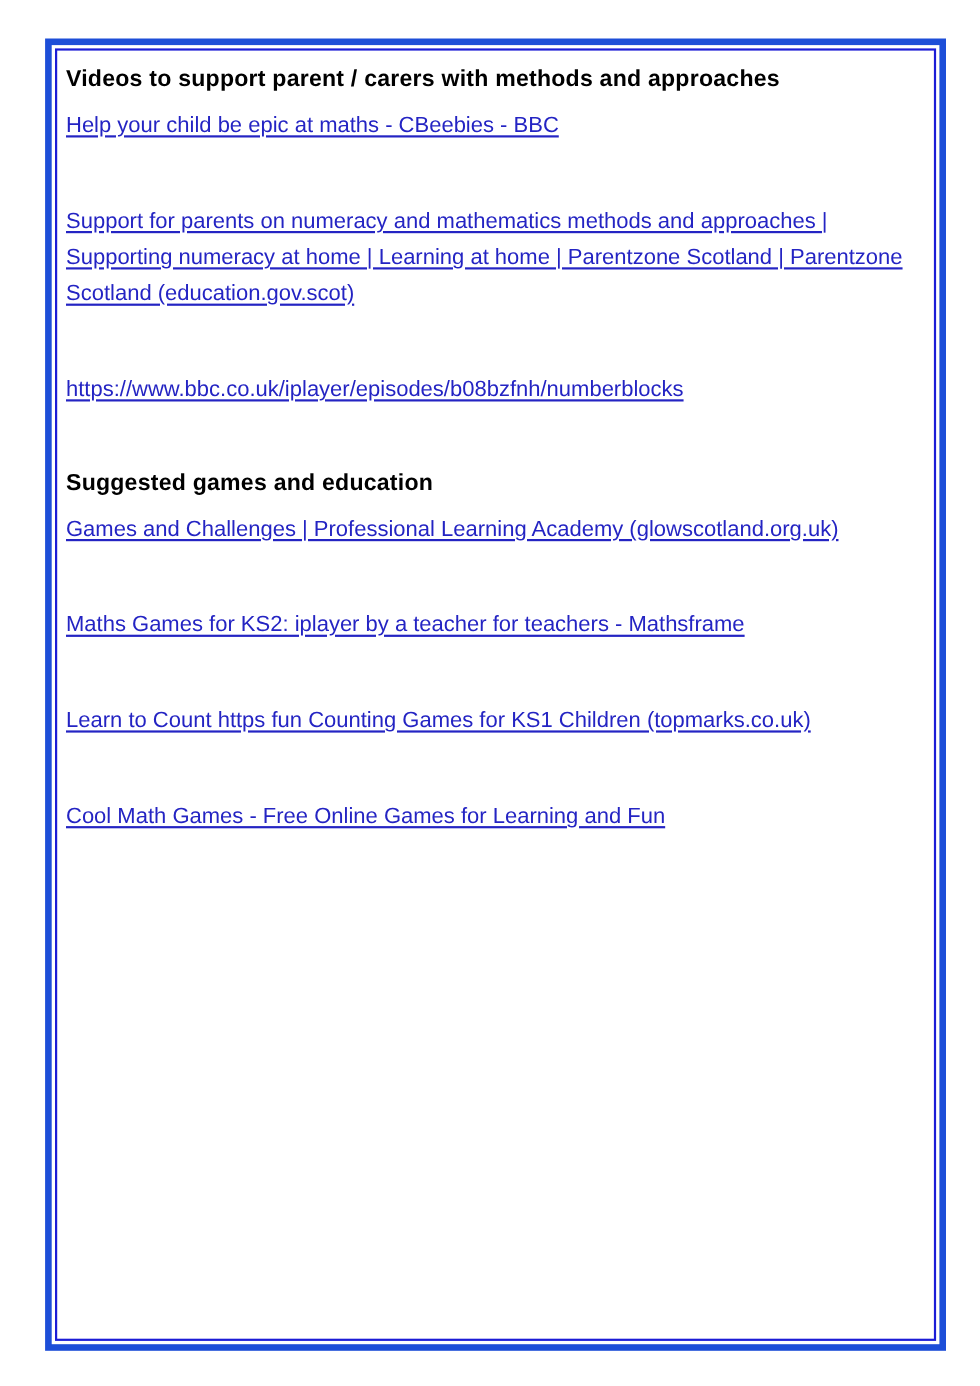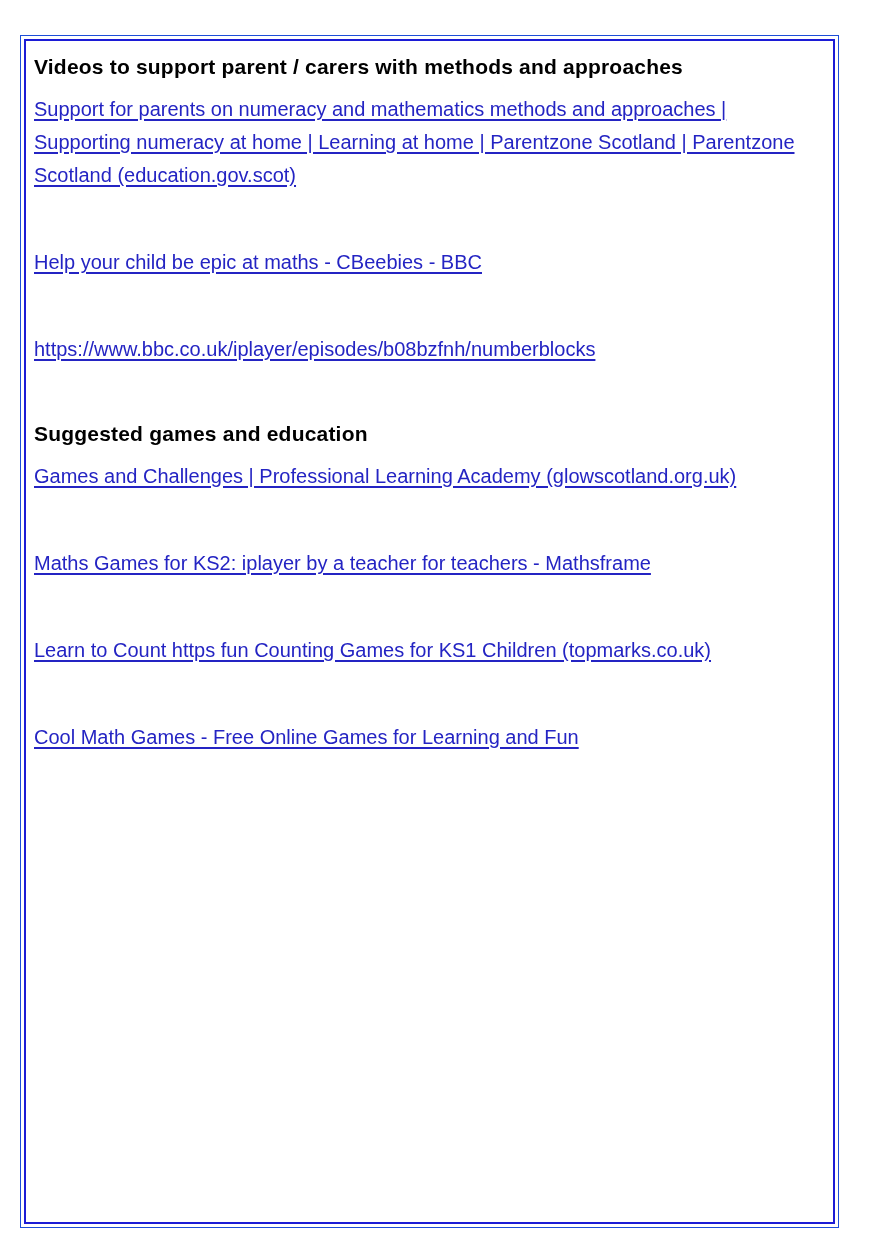--- a/index.html
+++ b/index.html
@@ -9,26 +9,26 @@
   }
   body {
     width: 891px;
     height: 1260px;
     position: relative;
     font-family: "Liberation Sans", sans-serif;
     -webkit-font-smoothing: antialiased;
   }
   .outer-border {
     position: absolute;
-    left: 20px;
+    left: 41px;
     top: 35px;
     width: 819px;
     height: 1193px;
     box-sizing: border-box;
-    border: 1px solid #1d4ed8;
+    border: 6px solid #1d4ed8;
     padding: 3px;
     background: #ffffff;
   }
   .inner-border {
     box-sizing: border-box;
     width: 100%;
     height: 100%;
     border: 2px solid #1c1cd6;
     background: #ffffff;
   }
@@ -63,25 +63,25 @@
 </head>
 <body>
 
 <div class="outer-border">
   <div class="inner-border">
     <div class="content">
 
       <h2 class="section-heading">Videos to support parent / carers with methods and approaches</h2>
 
       <p class="link-para">
-        <a href="#">Support for parents on numeracy and mathematics methods and approaches | Supporting numeracy at home | Learning at home | Parentzone Scotland | Parentzone Scotland (education.gov.scot)</a>
+        <a href="#">Help your child be epic at maths - CBeebies - BBC</a>
       </p>
 
       <p class="link-para">
-        <a href="#">Help your child be epic at maths - CBeebies - BBC</a>
+        <a href="#">Support for parents on numeracy and mathematics methods and approaches | Supporting numeracy at home | Learning at home | Parentzone Scotland | Parentzone Scotland (education.gov.scot)</a>
       </p>
 
       <p class="link-para">
         <a href="#">https://www.bbc.co.uk/iplayer/episodes/b08bzfnh/numberblocks</a>
       </p>
 
       <h2 class="section-heading">Suggested games and education</h2>
 
       <p class="link-para">
         <a href="#">Games and Challenges | Professional Learning Academy (glowscotland.org.uk)</a>

